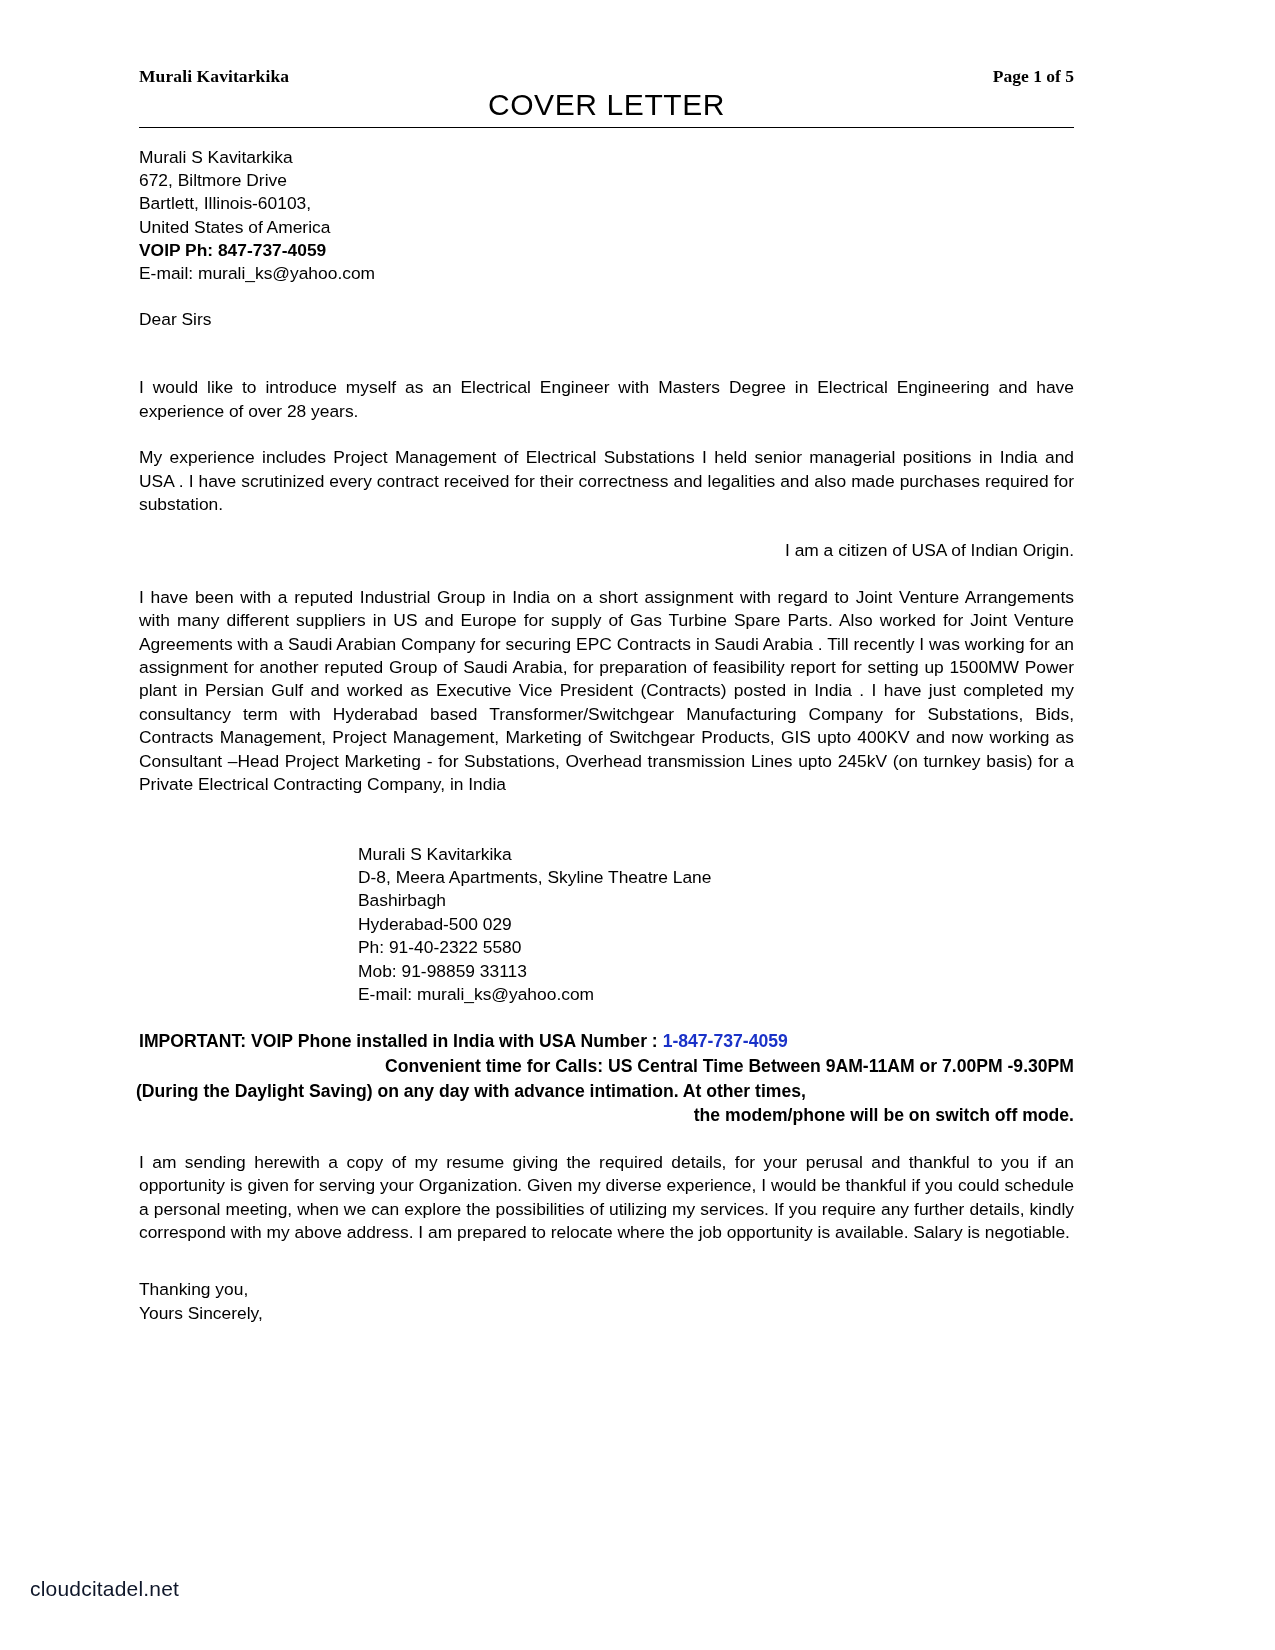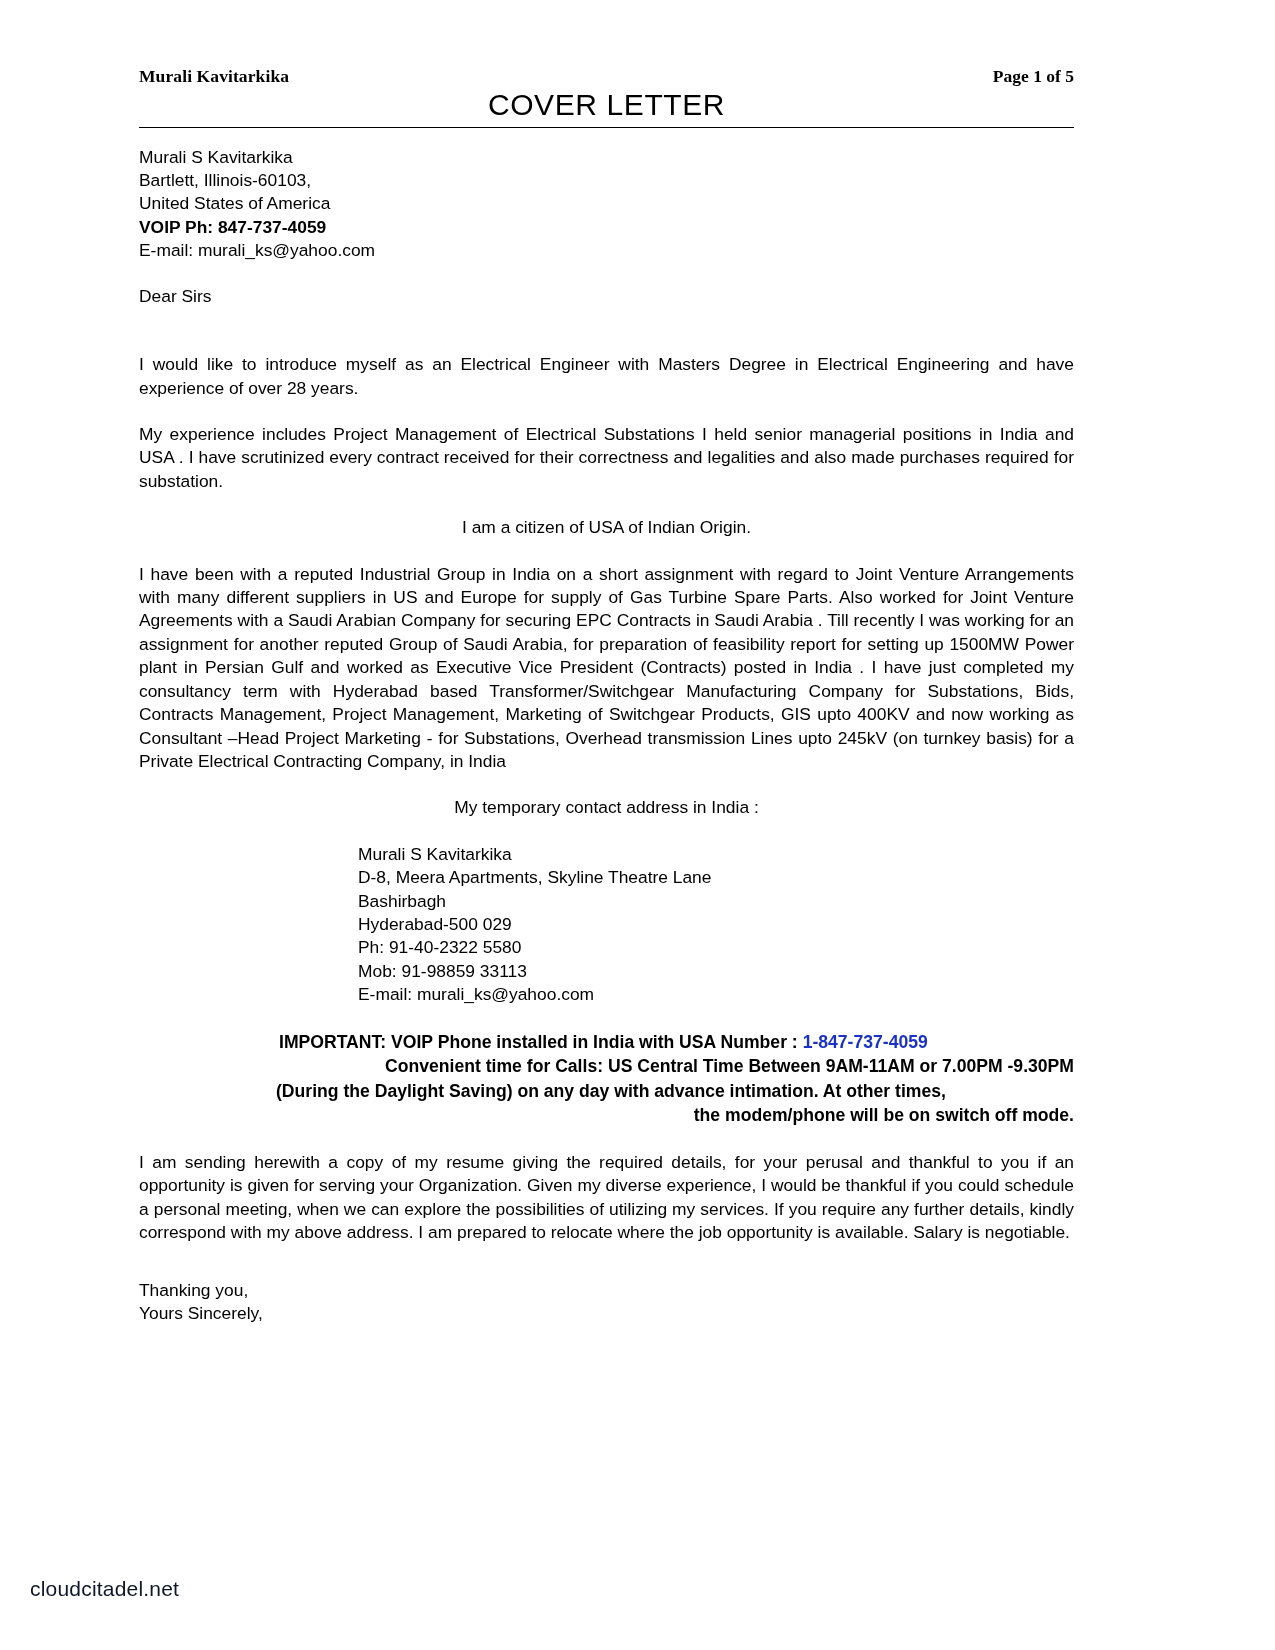--- a/index.html
+++ b/index.html
@@ -91,31 +91,30 @@
   .gap-md { height: 23px; }
   .gap-lg { height: 34px; }
 
   p.para {
     margin: 0;
     text-align: justify;
     font-size: 17.4px;
     line-height: 23.4px;
   }
   p.para.left {
-    text-align: center;
+    text-align: right;
   }
 
   .india-block {
     margin-left: 219px;
     font-size: 17.4px;
     line-height: 23.4px;
   }
 
   .important-block {
-    margin-left: 140px;
     font-weight: bold;
     font-size: 17.6px;
     line-height: 24.6px;
   }
   .phone-blue {
     color: #1a32c8;
     font-weight: bold;
   }
   .imp-l2 { margin-left: -3px; text-align: right; }
   .imp-l3 { margin-left: -3px; }
@@ -149,20 +148,21 @@
       <div class="header-name">Murali Kavitarkika</div>
       <div class="header-page">Page 1 of 5</div>
       <div class="doc-title">COVER LETTER</div>
       <div class="header-rule"></div>
     </div>
 
     <div class="body-area">
 
       <div>
         <div class="addr-line">Murali S Kavitarkika</div>
+        <div class="addr-line">672, Biltmore Drive</div>
         <div class="addr-line">Bartlett, Illinois-60103,</div>
         <div class="addr-line">United States of America</div>
         <div class="addr-line bold">VOIP Ph: 847-737-4059</div>
         <div class="addr-line">E-mail: murali_ks@yahoo.com</div>
       </div>
 
       <div class="gap-md"></div>
 
       <div>Dear Sirs</div>
 
@@ -178,21 +178,20 @@
       <div class="gap-md"></div>
 
       <p class="para left">I am a citizen of USA  of Indian Origin.</p>
 
       <div class="gap-md"></div>
 
       <p class="para">I  have been with a  reputed Industrial Group in India  on a short  assignment with regard to Joint Venture Arrangements with  many  different suppliers in US and Europe for supply of Gas Turbine Spare Parts. Also worked for Joint Venture Agreements with a Saudi Arabian Company for securing EPC Contracts in Saudi Arabia .  Till recently I was working for an  assignment for another reputed Group  of  Saudi Arabia,  for preparation of feasibility report for setting up 1500MW Power plant in Persian Gulf and worked as Executive Vice President (Contracts)  posted in India .  I have just completed my consultancy term with Hyderabad based Transformer/Switchgear Manufacturing Company for Substations, Bids, Contracts Management, Project Management, Marketing of Switchgear Products, GIS upto 400KV and now working as Consultant –Head Project Marketing - for Substations, Overhead transmission Lines upto 245kV (on turnkey basis)  for a Private Electrical Contracting Company, in India</p>
 
       <div class="gap-md"></div>
 
-      <p class="para left">My temporary contact address in India :</p>
 
       <div class="gap-md"></div>
 
       <div class="india-block">
         <div class="addr-line">Murali S Kavitarkika</div>
         <div class="addr-line">D-8, Meera Apartments, Skyline Theatre Lane</div>
         <div class="addr-line">Bashirbagh</div>
         <div class="addr-line">Hyderabad-500 029</div>
         <div class="addr-line">Ph: 91-40-2322 5580</div>
         <div class="addr-line">Mob: 91-98859 33113</div>

